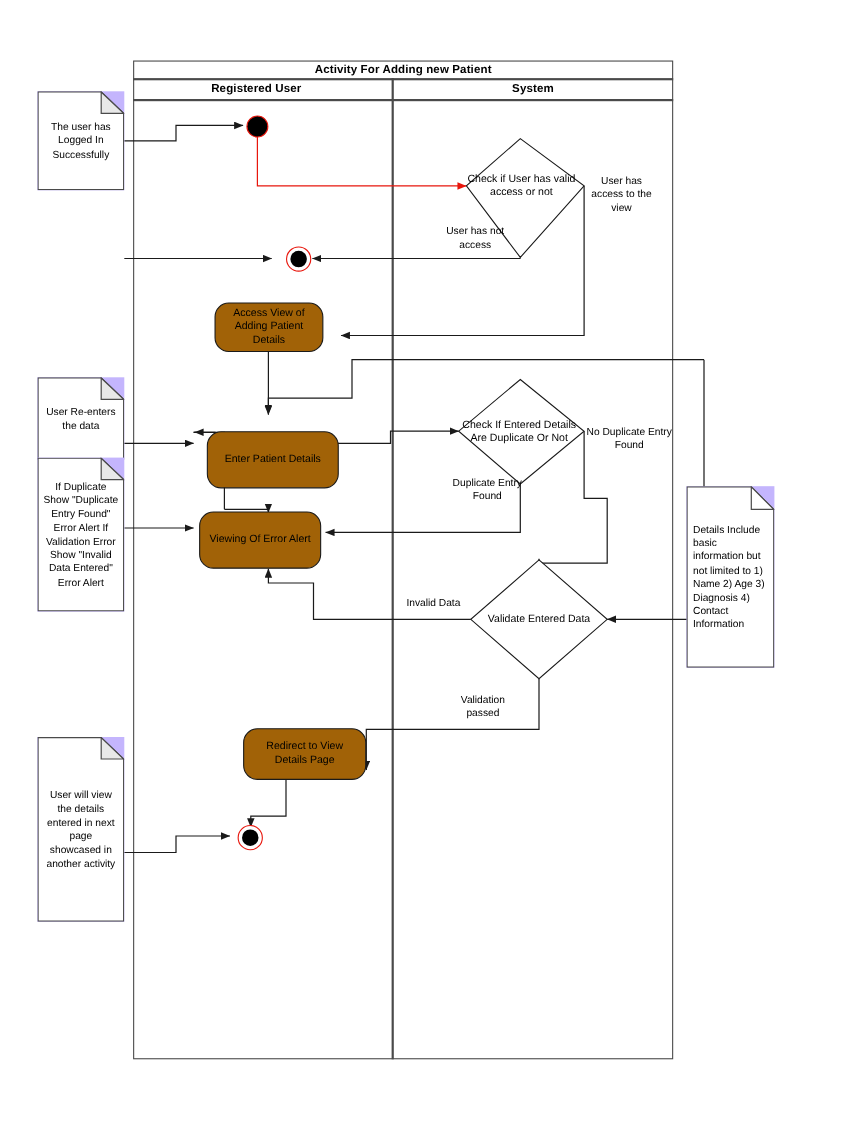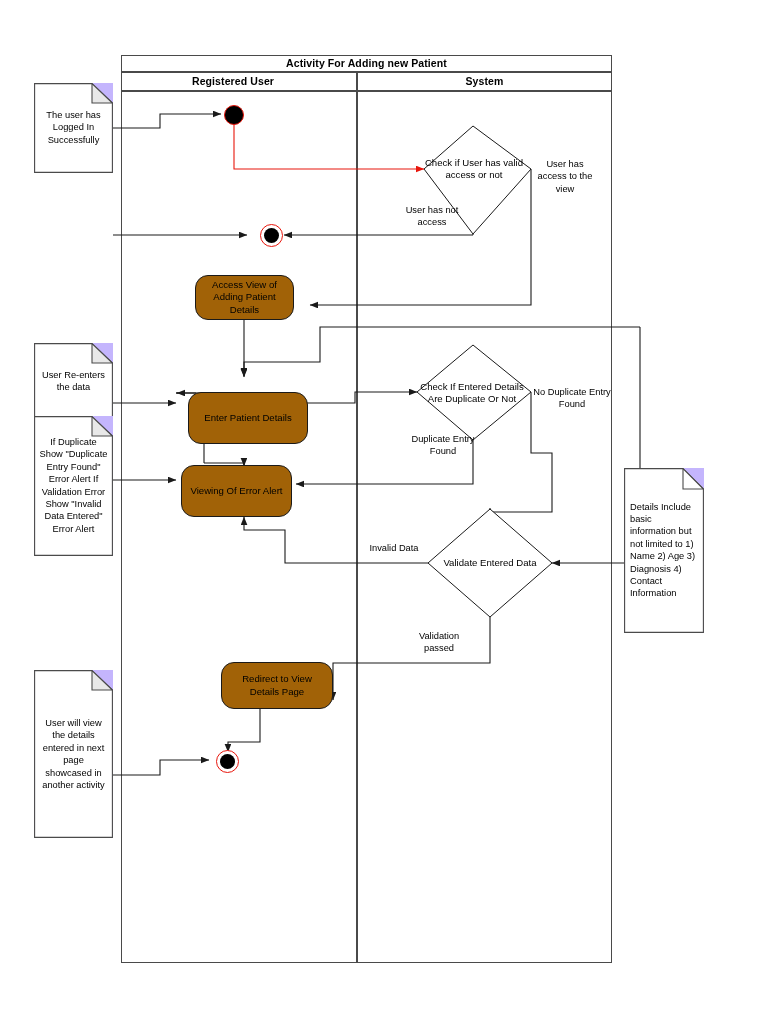--- a/index.html
+++ b/index.html
@@ -159,21 +159,21 @@
   </div>
 
   <div class="note" style="left:34px;top:670px;width:79px;height:168px;text-align:center;">
     <svg viewBox="0 0 79 168" preserveAspectRatio="none">
       <path d="M0.6,0.6 L58,0.6 L78.4,20 L78.4,167.4 L0.6,167.4 Z" fill="#fff" stroke="#4a4a4a" stroke-width="1.1"></path>
       <path d="M58,0.6 L58,20 L78.4,20 Z" fill="#e8e8e8" stroke="#4a4a4a" stroke-width="1.1"></path>
     </svg>
     <div class="body">User will view the details entered in next page showcased in another activity</div>
   </div>
 
-  <div class="note lft" style="left:624px;top:468px;width:80px;height:165px;">
+  <div class="note lft" style="left:624px;top:442px;width:80px;height:165px;">
     <svg viewBox="0 0 80 165" preserveAspectRatio="none">
       <path d="M0.6,0.6 L59,0.6 L79.4,21 L79.4,164.4 L0.6,164.4 Z" fill="#fff" stroke="#4a4a4a" stroke-width="1.1"></path>
       <path d="M59,0.6 L59,21 L79.4,21 Z" fill="#fff" stroke="#4a4a4a" stroke-width="1.1"></path>
     </svg>
     <div class="body">Details Include basic information but not limited to 1) Name 2) Age 3) Diagnosis 4) Contact Information</div>
   </div>
 
 </div>
 
 </body></html>

